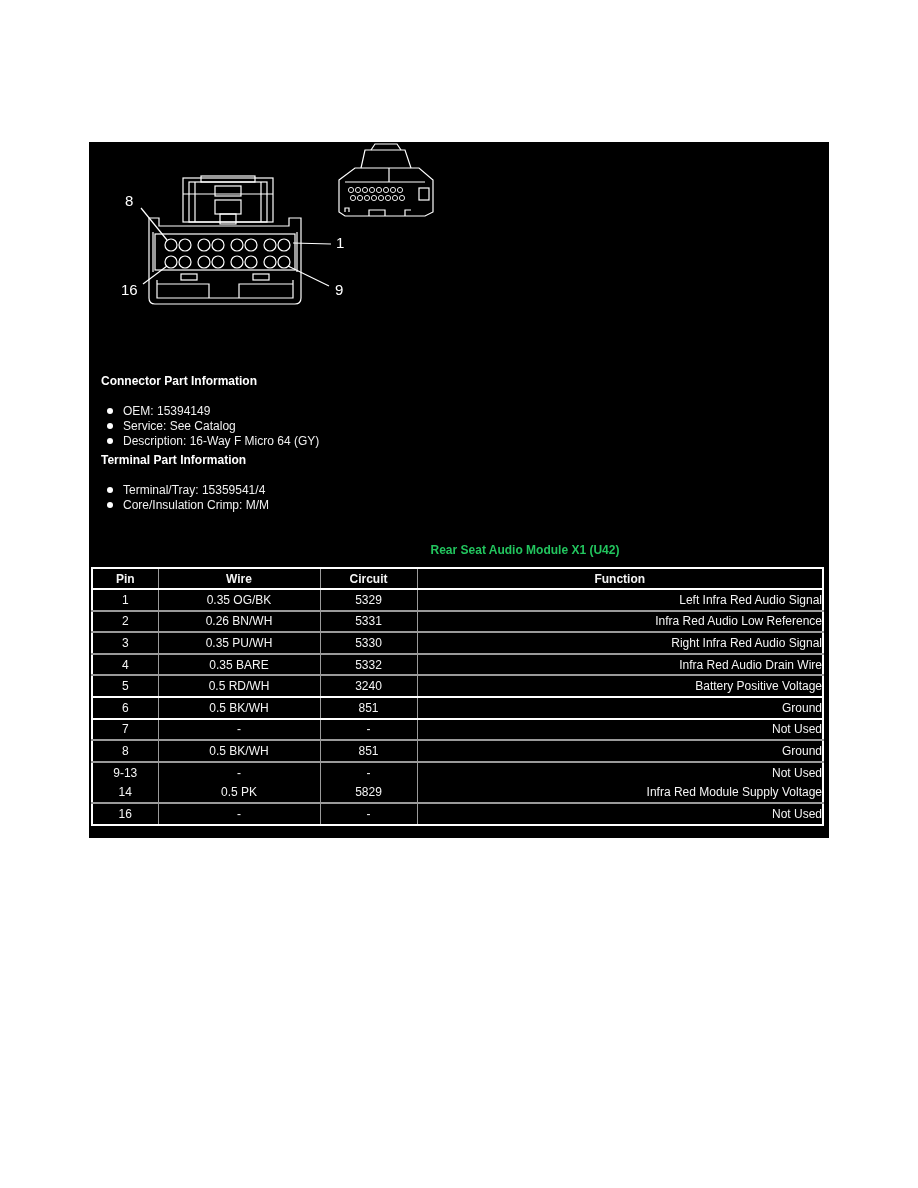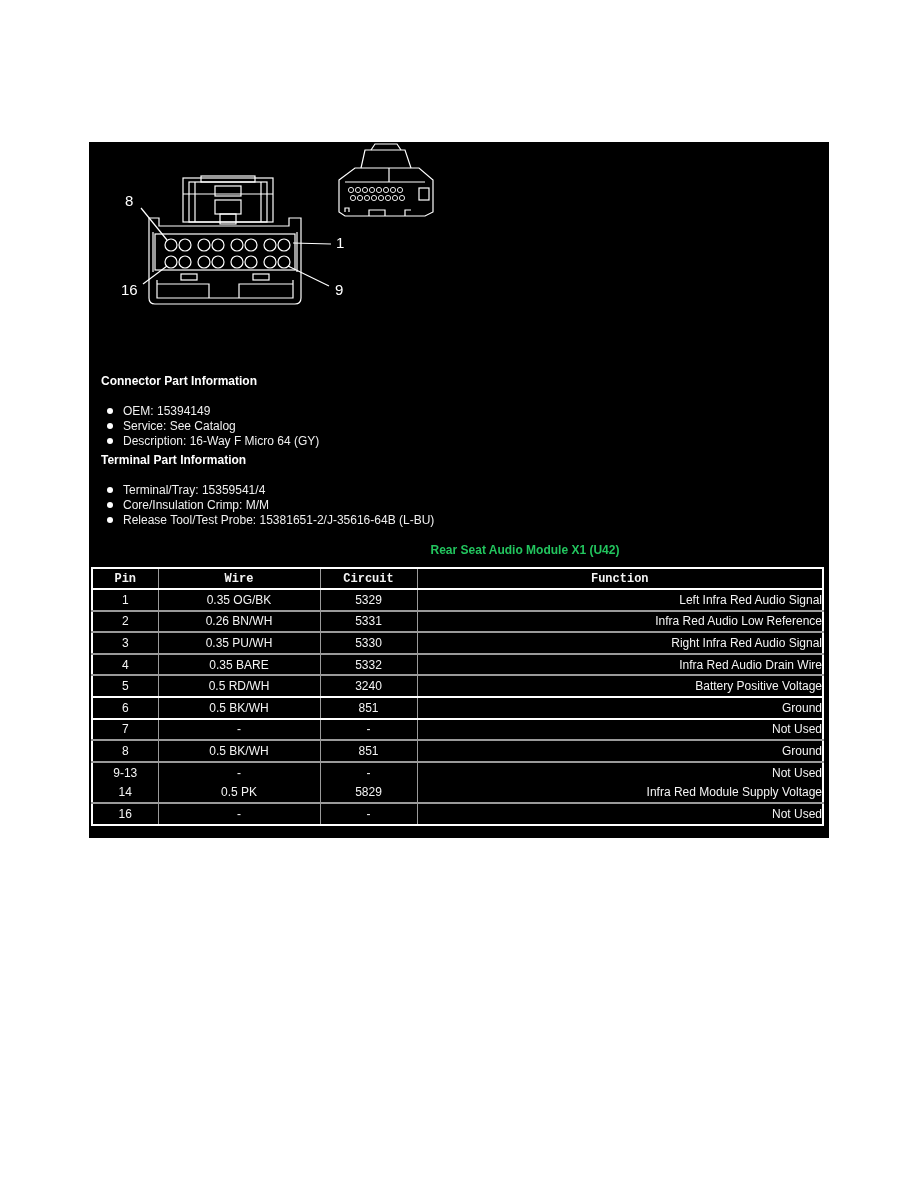--- a/index.html
+++ b/index.html
@@ -24,21 +24,21 @@
   table.pins {
     position:absolute; left:2px; top:425px; width:733px;
     border-collapse:collapse; border:2px solid #ffffff; table-layout:fixed;
   }
   table.pins th, table.pins td {
     height:19.6px; padding:0; font-size:12px; color:#f4f4f4;
     border-left:1px solid #9a9a9a; border-right:1px solid #9a9a9a;
     border-top:2px solid #9a9a9a; line-height:16px;
   }
   table.pins th { font-weight:bold; height:19px; border-top:none; }
-  table.pins thead tr { border-bottom:2px solid #ffffff;font-family:Liberation Mono, monospace; }
+  table.pins thead tr { border-bottom:2px solid #ffffff; }
   table.pins td.c, table.pins th.c { text-align:center; }
   table.pins td.func, table.pins th.func { border-left:1px solid #ffffff;margin-left:20px; }
   table.pins td.func { text-align:right; padding-left:4px; }
   table.pins tr.noline td { border-top:none; }
   table.pins tr.whiteline td { border-top:2px solid #ffffff; }
 </style>
 </head>
 <body>
 
 <div class="panel">
@@ -127,21 +127,20 @@
   <ul class="bullets" style="top:258px;">
     <li><span class="dot"></span><span>OEM: 15394149</span></li>
     <li><span class="dot"></span><span>Service: See Catalog</span></li>
     <li><span class="dot"></span><span>Description: 16-Way F Micro 64 (GY)</span></li>
   </ul>
 
   <div class="section-heading" style="top:311px;">Terminal Part Information</div>
   <ul class="bullets" style="top:337px;">
     <li><span class="dot"></span><span>Terminal/Tray: 15359541/4</span></li>
     <li><span class="dot"></span><span>Core/Insulation Crimp: M/M</span></li>
-    <li><span class="dot"></span><span>Release Tool/Test Probe: 15381651-2/J-35616-64B (L-BU)</span></li>
   </ul>
 
   <div class="table-title">Rear Seat Audio Module X1 (U42)</div>
   <table class="pins">
     <colgroup>
       <col style="width:66px">
         <col style="width:162px">
         <col style="width:97px">
         <col>
     </colgroup>

